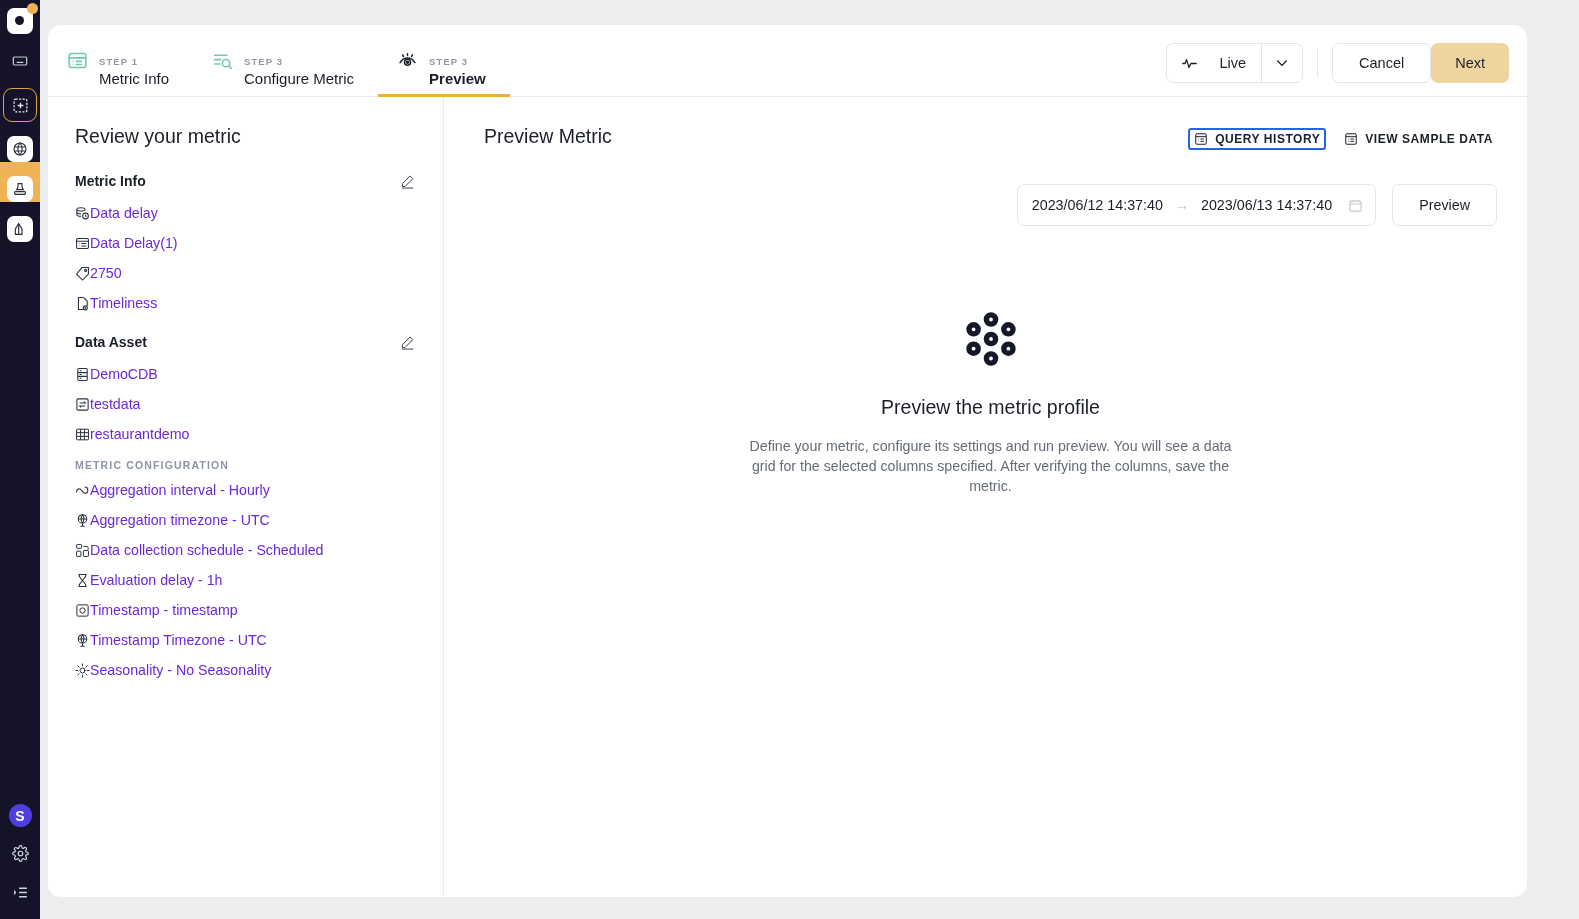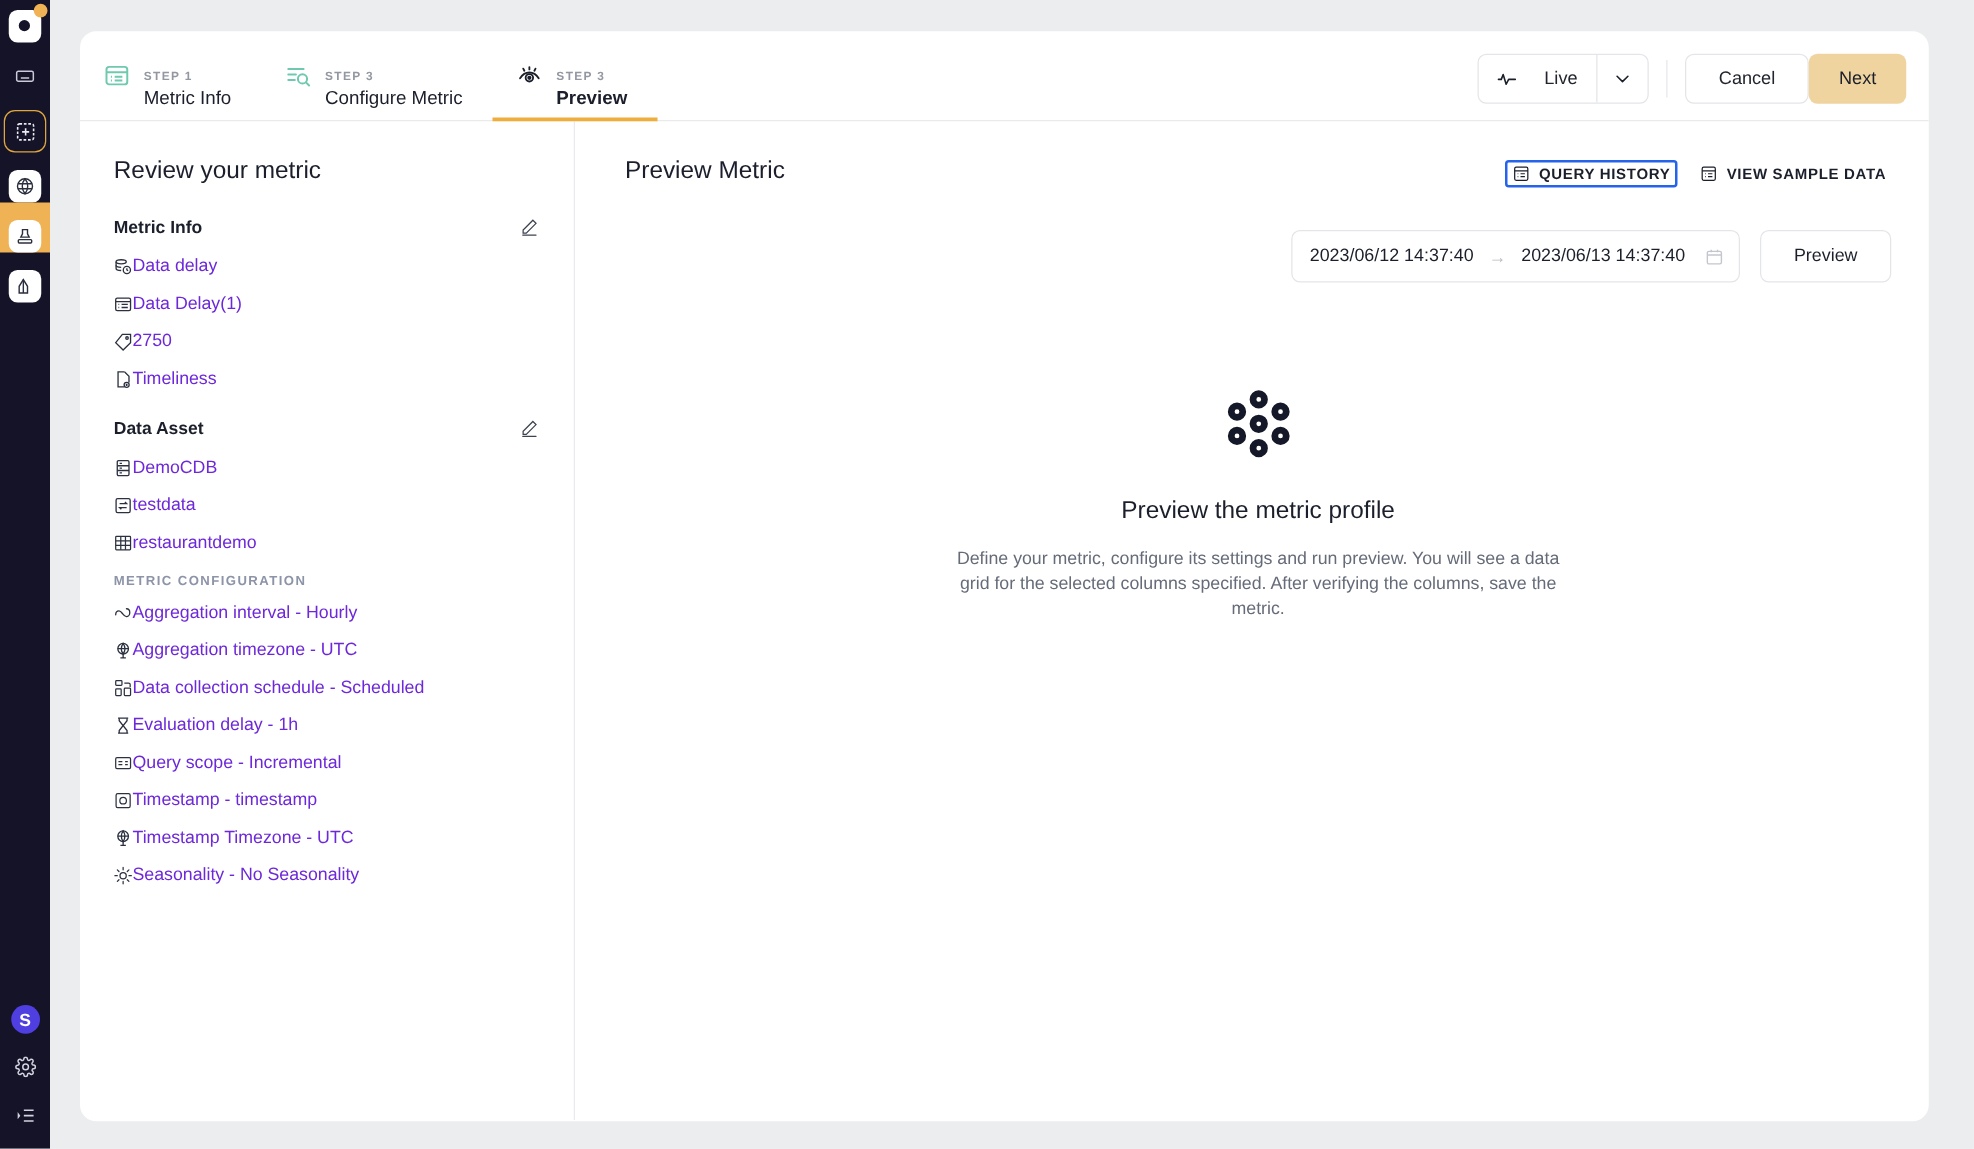--- a/index.html
+++ b/index.html
@@ -51,21 +51,21 @@
     width: 23px; height: 23px; border-radius: 50%;
     background: #4F3FE0; color: #fff;
     font-size: 14px; font-weight: bold;
     display:flex; align-items:center; justify-content:center;
     margin-bottom: 18px;
   }
   .rail-foot { color: #d2d3e0; margin-bottom: 18px; display:flex; align-items:center; justify-content:center;}
 
   
   .card {
-    position: absolute; left: 64px; top: 25px;
+    position: absolute; left: 48px; top: 25px;
     width: 1479px; height: 872px;
     background: #ffffff;
     border-radius: 13px 13px 13px 13px;
     overflow: hidden;
   }
 
   
   .header {
     position: relative;
     height: 72px;
@@ -478,29 +478,20 @@
         <div class="item">
           <span class="ico">
             <svg width="15" height="15" viewBox="0 0 24 24" fill="none" stroke="currentColor" stroke-width="1.7">
               <path d="M5.5 2.5h13M5.5 21.5h13"></path>
               <path d="M7 2.5v3.2L12 12l5-6.3V2.5M7 21.5v-3.2L12 12l5 6.3v3.2"></path>
             </svg>
           </span>
           <span>Evaluation delay - 1h</span>
         </div>
 
-        <div class="item">
-          <span class="ico">
-            <svg width="15" height="15" viewBox="0 0 24 24" fill="none" stroke="currentColor" stroke-width="1.6">
-              <rect x="2.5" y="5" width="19" height="14" rx="1.6"></rect>
-              <path d="M6 10h5M6 14h5M14.5 10h3.5M14.5 14h3.5"></path>
-            </svg>
-          </span>
-          <span>Query scope - Incremental</span>
-        </div>
 
         <div class="item">
           <span class="ico">
             <svg width="15" height="15" viewBox="0 0 24 24" fill="none" stroke="currentColor" stroke-width="1.6">
               <rect x="3" y="3" width="18" height="18" rx="2"></rect>
               <circle cx="12" cy="12" r="4.2"></circle>
             </svg>
           </span>
           <span>Timestamp - timestamp</span>
         </div>

